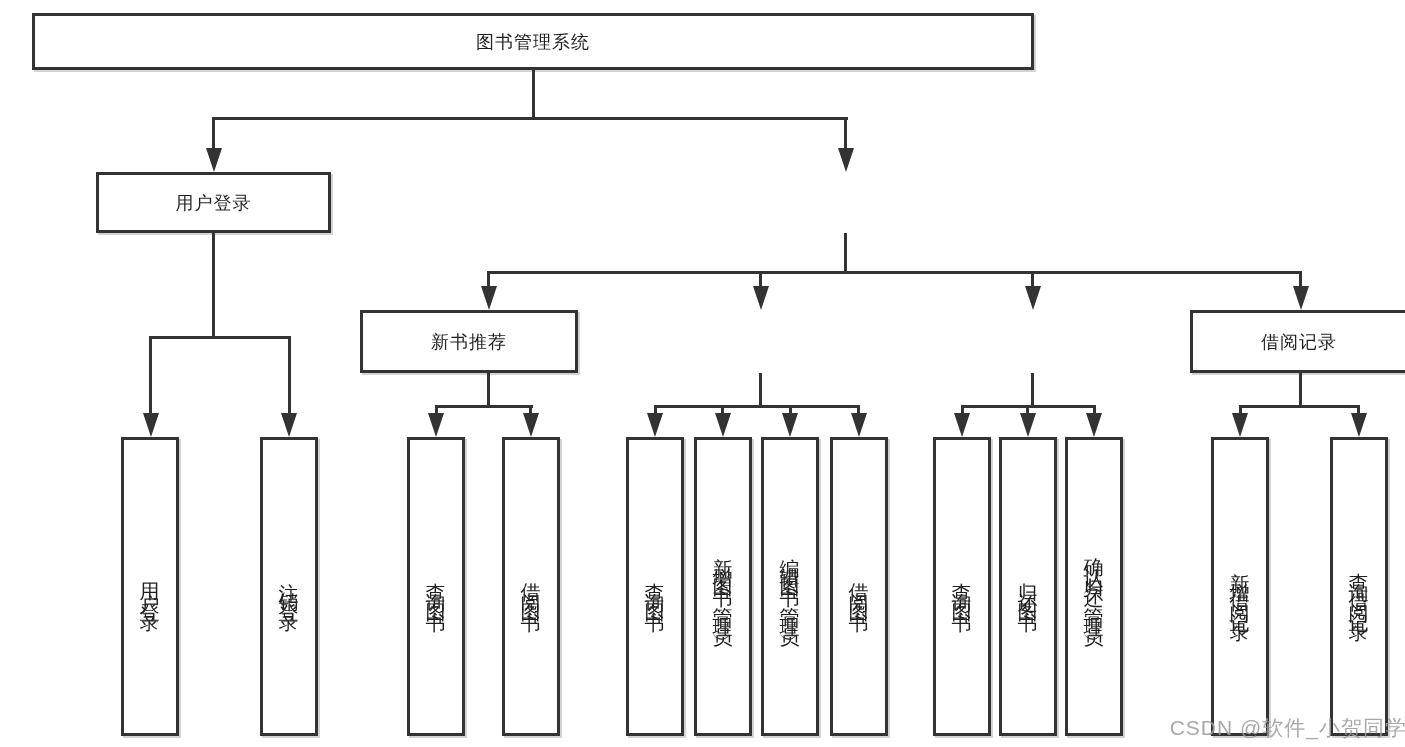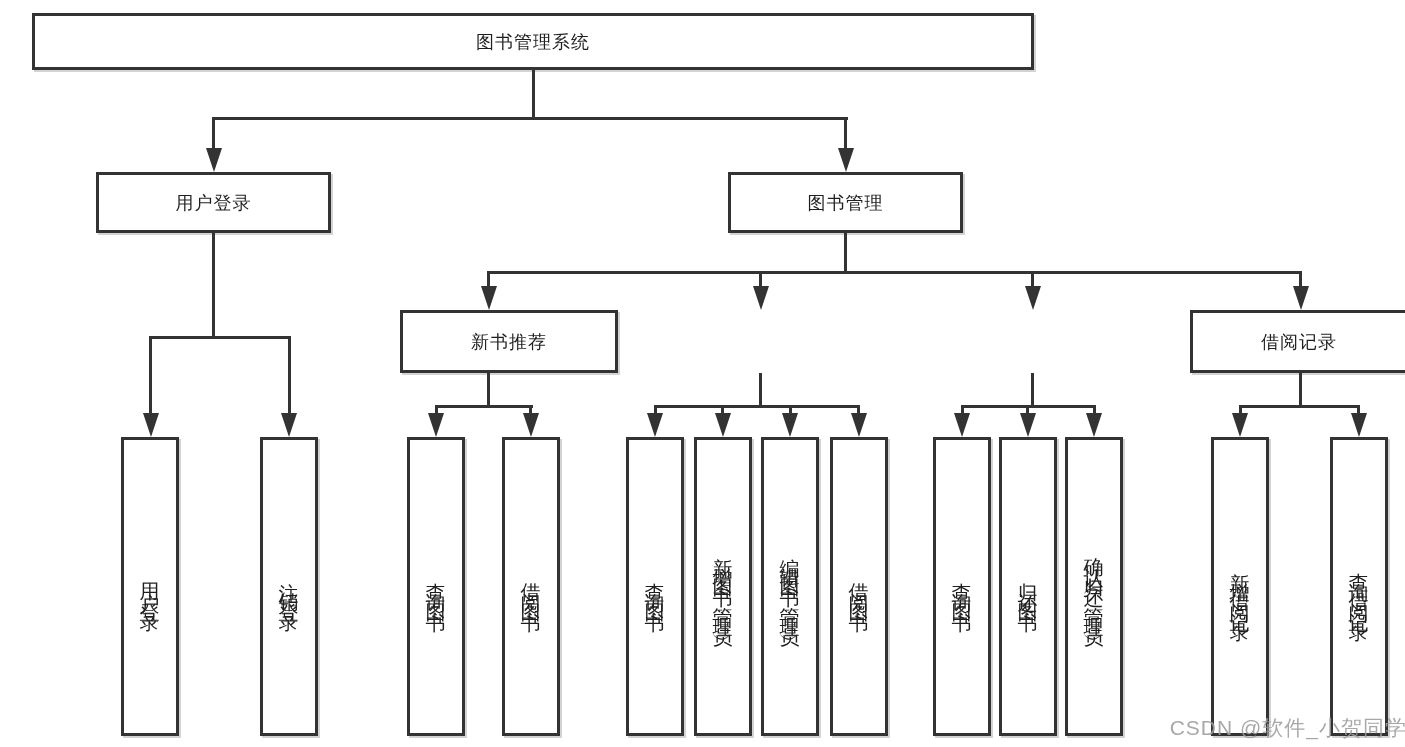--- a/index.html
+++ b/index.html
@@ -43,43 +43,40 @@
   <div class="vl" style="left:516px;top:70px;height:50px"></div>
   <div class="hl" style="left:196px;top:117px;width:636px"></div>
   <div class="vl" style="left:196px;top:117px;height:34px"></div>
   <div class="vl" style="left:828px;top:117px;height:34px"></div>
   <div class="arrow" style="left:190px;top:148px"></div>
   <div class="arrow" style="left:822px;top:148px"></div>
 
   <div class="box" style="left:80px;top:172px;width:235px;height:61px">
     <span class="lbl">用户登录</span>
   </div>
-  <div class="box" style="left:712px;top:172px;width:235px;height:61px">
-    <span class="lbl">图书管理</span>
-  </div>
 
   <div class="vl" style="left:196px;top:233px;height:106px"></div>
   <div class="hl" style="left:133px;top:336px;width:142px"></div>
   <div class="vl" style="left:133px;top:336px;height:80px"></div>
   <div class="vl" style="left:272px;top:336px;height:80px"></div>
   <div class="arrow" style="left:127px;top:413px"></div>
   <div class="arrow" style="left:265px;top:413px"></div>
 
   <div class="vl" style="left:828px;top:233px;height:40px"></div>
   <div class="hl" style="left:471px;top:271px;width:815px"></div>
   <div class="vl" style="left:471px;top:271px;height:18px"></div>
   <div class="vl" style="left:743px;top:271px;height:18px"></div>
   <div class="vl" style="left:1015px;top:271px;height:18px"></div>
   <div class="vl" style="left:1283px;top:271px;height:18px"></div>
   <div class="arrow" style="left:465px;top:286px"></div>
   <div class="arrow" style="left:737px;top:286px"></div>
   <div class="arrow" style="left:1009px;top:286px"></div>
   <div class="arrow" style="left:1277px;top:286px"></div>
 
-  <div class="box" style="left:384px;top:310px;width:218px;height:63px">
+  <div class="box" style="left:344px;top:310px;width:218px;height:63px">
     <span class="lbl">新书推荐</span>
   </div>
   <div class="box" style="left:1174px;top:310px;width:218px;height:63px">
     <span class="lbl">借阅记录</span>
   </div>
 
   <div class="vl" style="left:471px;top:373px;height:34px"></div>
   <div class="hl" style="left:419px;top:405px;width:98px"></div>
   <div class="vl" style="left:419px;top:405px;height:12px"></div>
   <div class="vl" style="left:513px;top:405px;height:12px"></div>

